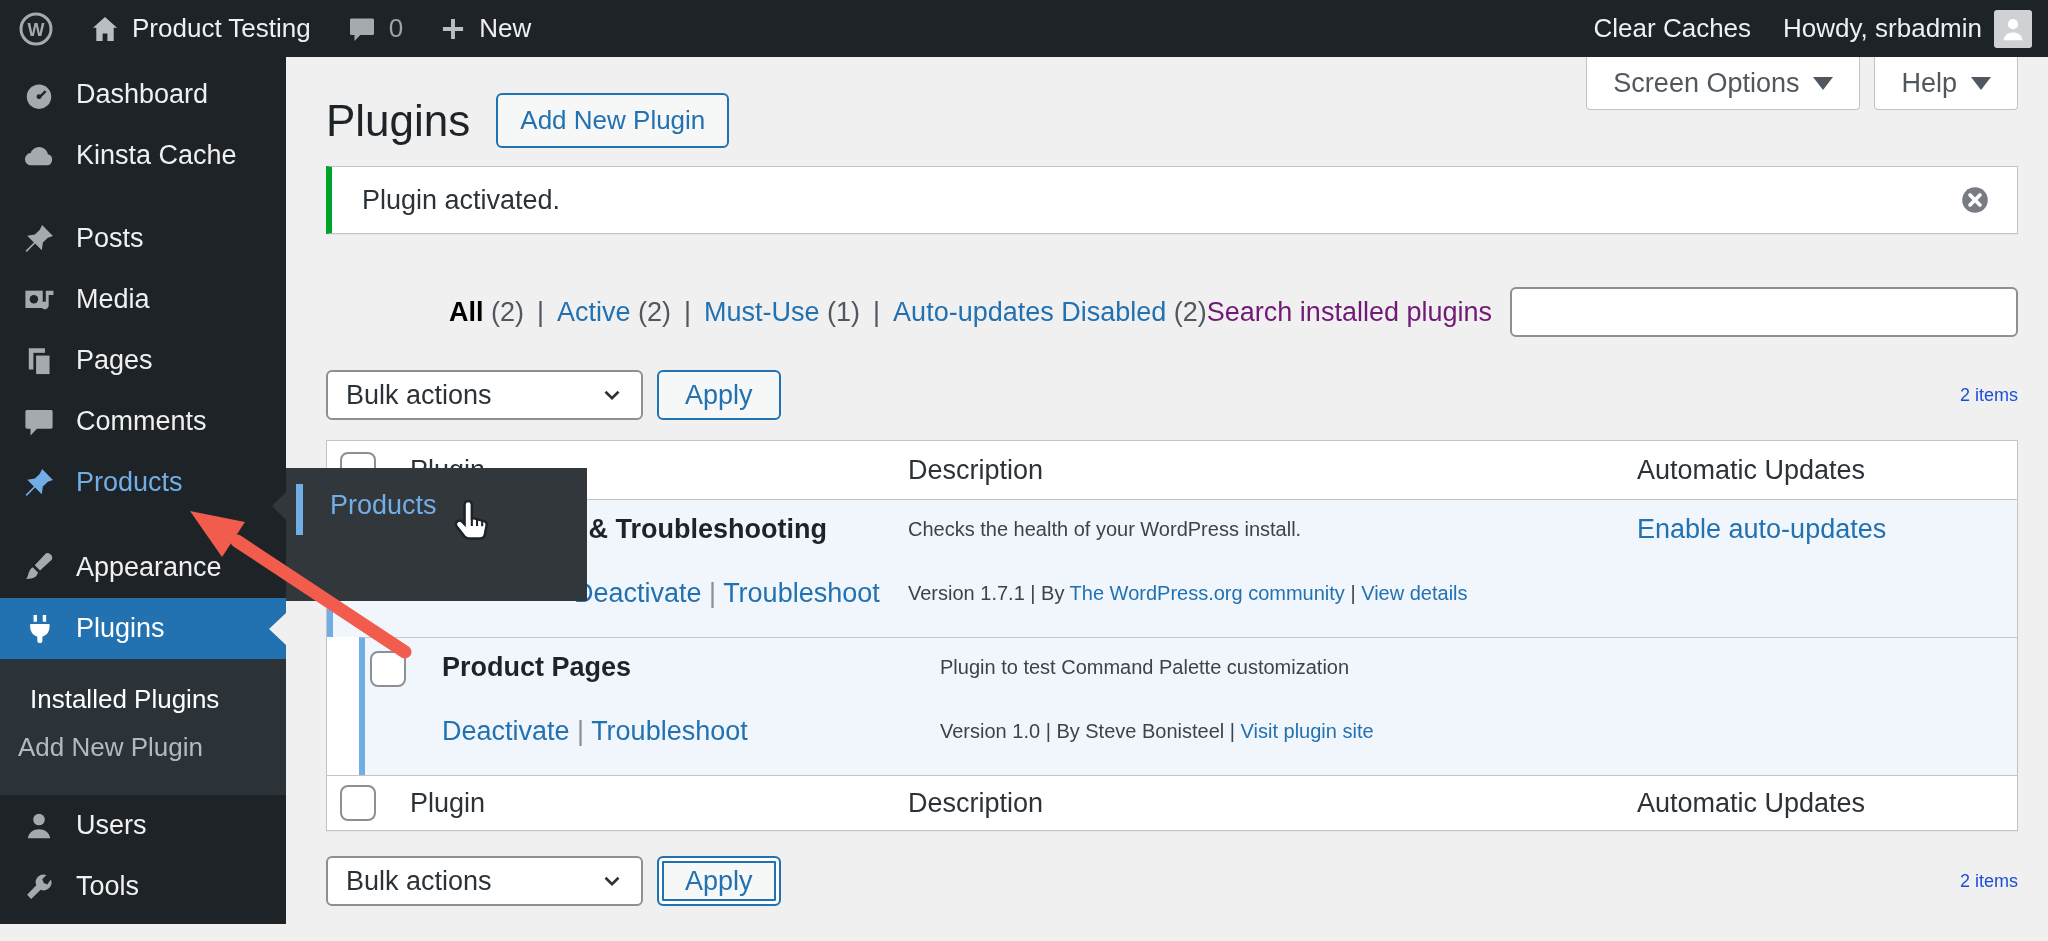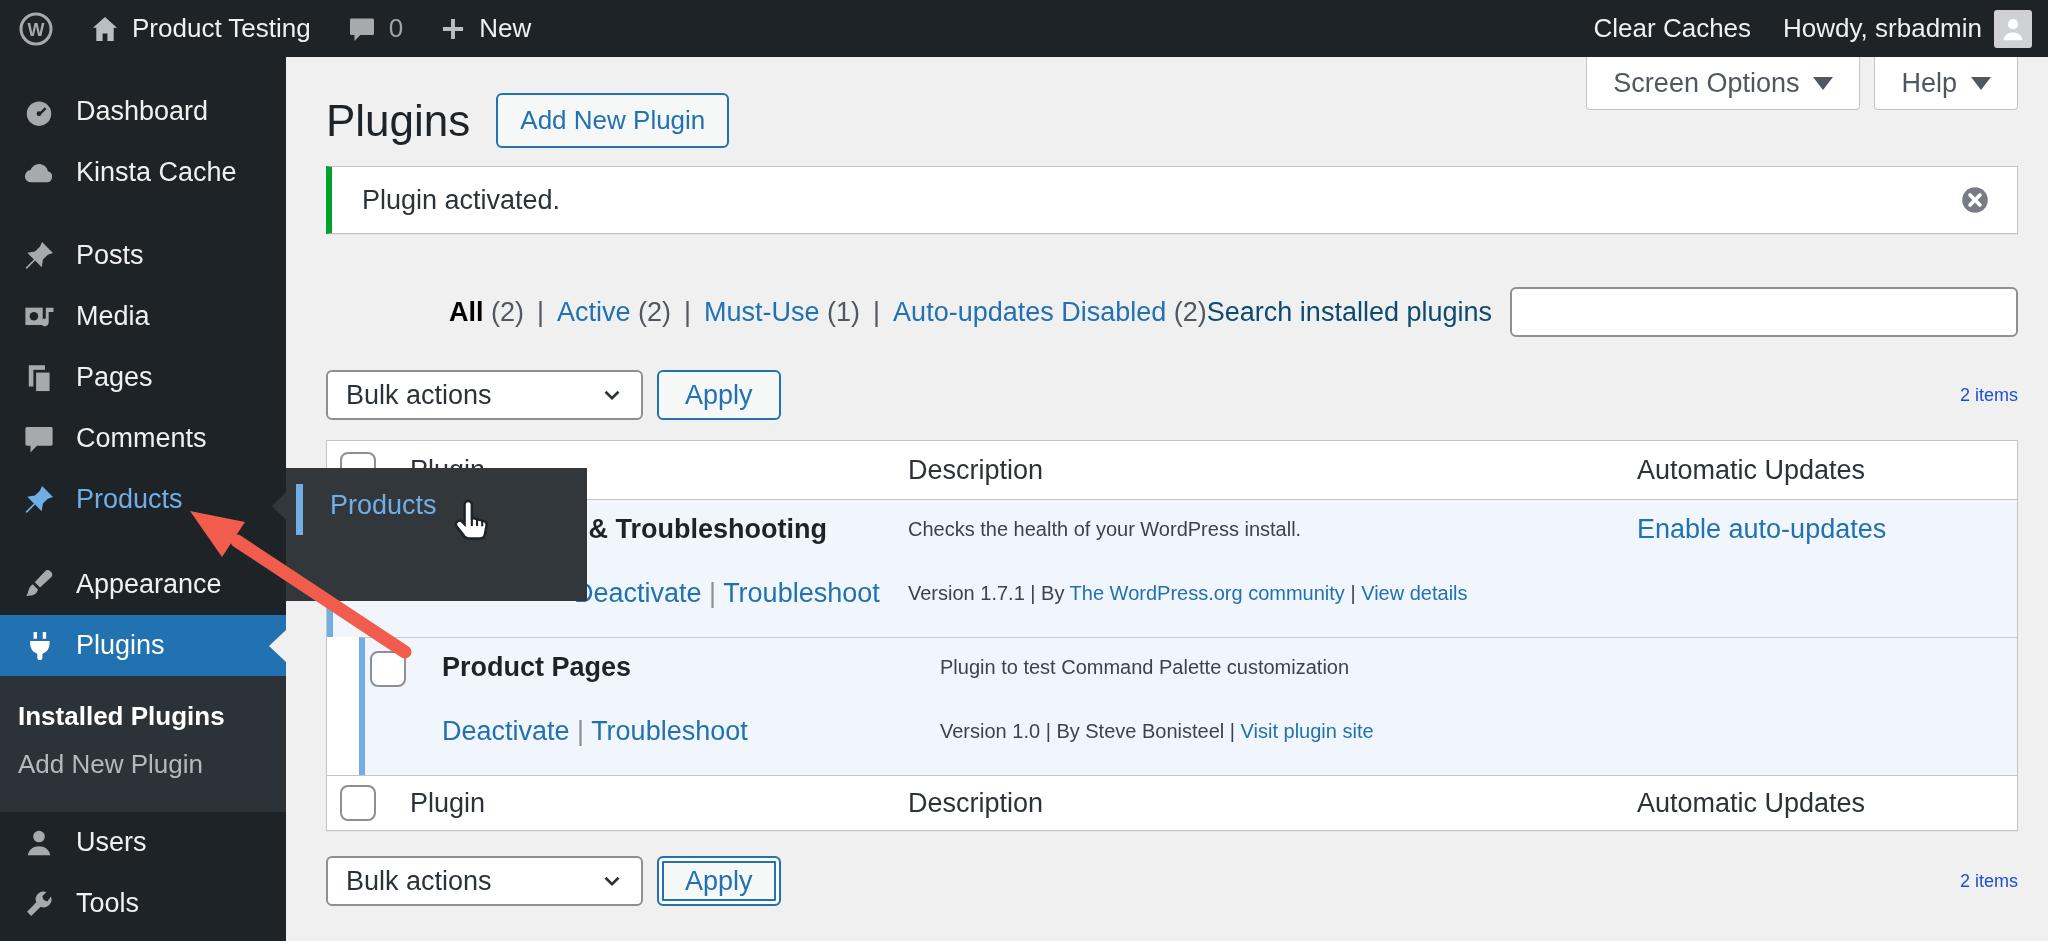--- a/index.html
+++ b/index.html
@@ -11,33 +11,33 @@
   .adminbar { position:absolute; top:0; left:0; width:2048px; height:57px; background:#1d2327;
     display:flex; align-items:center; justify-content:space-between; z-index:60; color:#f0f0f1; font-size:26px; }
   .ab-group { display:flex; align-items:center; height:100%; }
   .ab-item { display:flex; align-items:center; gap:12px; padding:0 18px; height:100%; cursor:pointer; }
   .ab-icon { display:flex; color:#b9bec3; }
   .ab-count { color:#9ea3a8; }
   .ab-right .ab-item { padding:0 16px; }
   .avatar { width:38px; height:38px; background:#cfd1d4; border-radius:3px; display:flex; align-items:center; justify-content:center; }
 
   
-  .sidebar { position:absolute; top:57px; left:0; width:286px; height:884px; background:#1d2327; z-index:10; font-size:27px; }
+  .sidebar { position:absolute; top:40px; left:0; width:286px; height:884px; background:#1d2327; z-index:10; font-size:27px; }
   .side-item { display:flex; align-items:center; gap:18px; height:61px; padding-left:20px; color:#f0f0f1; cursor:pointer; position:relative; }
   .side-item .icon { width:38px; display:flex; justify-content:center; color:#a7aaad; flex:0 0 38px; }
   .side-item.hover { color:#72aee6; }
   .side-item.hover .icon { color:#72aee6; }
   .side-item.active { background:#2271b1; color:#fff; }
   .side-item.active .icon { color:#fff; }
   .gap-a { height:22px; } .gap-b { height:24px; } .gap-top { height:24px; }
   .active-notch { position:absolute; right:0; top:50%; transform:translateY(-50%); width:0; height:0;
     border-top:16px solid transparent; border-bottom:16px solid transparent; border-right:17px solid #f0f0f1; }
   .submenu { background:#2c3338; padding:16px 0 24px 0; }
   .submenu-item { height:48px; display:flex; align-items:center; padding-left:18px; font-size:26px; color:#b4b9be; cursor:pointer; }
-  .submenu-item.current { color:#fff; font-weight:bold; }
+  .submenu-item.current { color:#fff; font-weight:normal;margin-left:12px; }
 
   
   .content { position:absolute; left:286px; top:57px; width:1762px; height:884px; }
   .screen-meta { position:absolute; top:0; right:30px; display:flex; gap:14px; z-index:5;text-align:right; }
   .meta-btn { background:#fff; border:1px solid #c3c4c7; border-top:none; border-radius:0 0 4px 4px;
     height:53px; padding:0 26px; display:flex; align-items:center; gap:14px; color:#50575e; font-size:27px; cursor:pointer; }
   .tri-down { width:0; height:0; border-left:10px solid transparent; border-right:10px solid transparent; border-top:13px solid #50575e; }
 
   .title-row { position:absolute; top:36px; left:40px; display:flex; align-items:center; gap:26px; }
   .page-title { font-size:44px; font-weight:400; color:#1d2327; line-height:1; }
@@ -50,21 +50,21 @@
   .dismiss { display:flex; cursor:pointer; }
 
   .filters-row { position:absolute; top:228px; left:40px; right:30px; height:54px;
     display:flex; align-items:center; justify-content:flex-end; }
   .filters { display:flex; align-items:center; gap:13px; font-size:27px; }
   .filters a { color:#2271b1; text-decoration:none; cursor:pointer; }
   .filters .current-f { color:#000; font-weight:bold; }
   .filters .count { color:#50575e; font-weight:normal; }
   .filters .sep { color:#50575e; }
   .search { display:flex; align-items:center; gap:18px; }
-  .search label { font-size:27px; color:#0c4a6e; cursor:pointer; }
+  .search label { font-size:27px; color:#701a75; cursor:pointer; }
   .search input { width:508px; height:50px; border:2px solid #8c8f94; border-radius:6px; background:#fff; font-size:26px; padding:0 12px; outline:none; }
 
   .bulk-row { position:absolute; left:40px; right:30px; height:50px; display:flex; align-items:center; gap:14px; }
   .bulk-row.top { top:313px; } .bulk-row.bottom { top:799px; }
   .select { width:317px; height:50px; background:#fff; border:2px solid #8c8f94; border-radius:6px;
     display:flex; align-items:center; justify-content:space-between; padding:0 16px 0 18px; font-size:27px; color:#2c3338; cursor:pointer; }
   .apply-btn { height:50px; padding:0 26px; border:2px solid #2271b1; border-radius:6px; background:#f6f7f7;
     color:#2271b1; font-size:27px; display:flex; align-items:center; cursor:pointer; }
   .apply-btn.focused { box-shadow:inset 0 0 0 3px #fff, inset 0 0 0 5px #2271b1; }
   .items-count { margin-left:auto; font-size:18px; color:#1d4ed8; }

